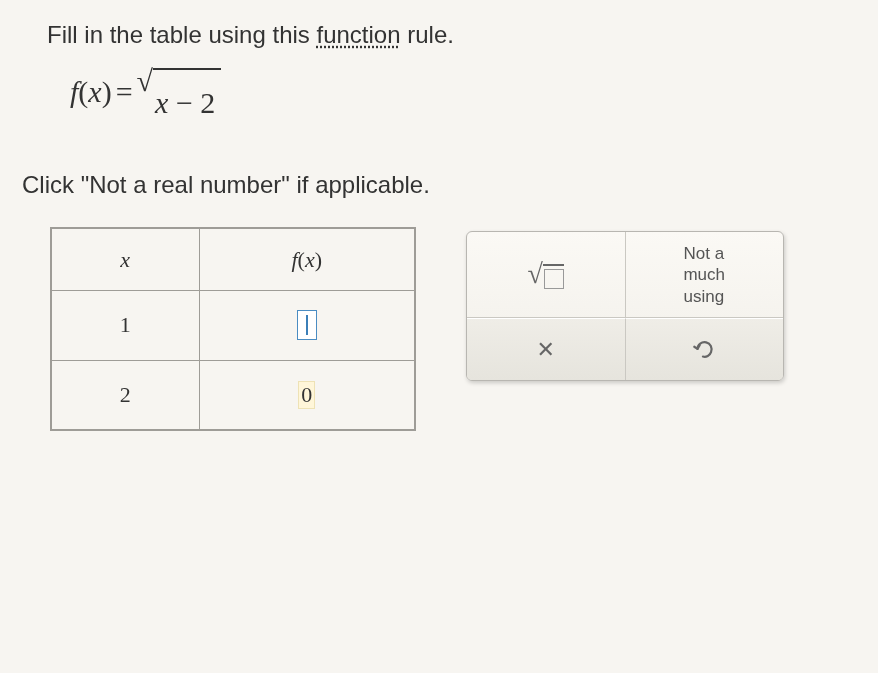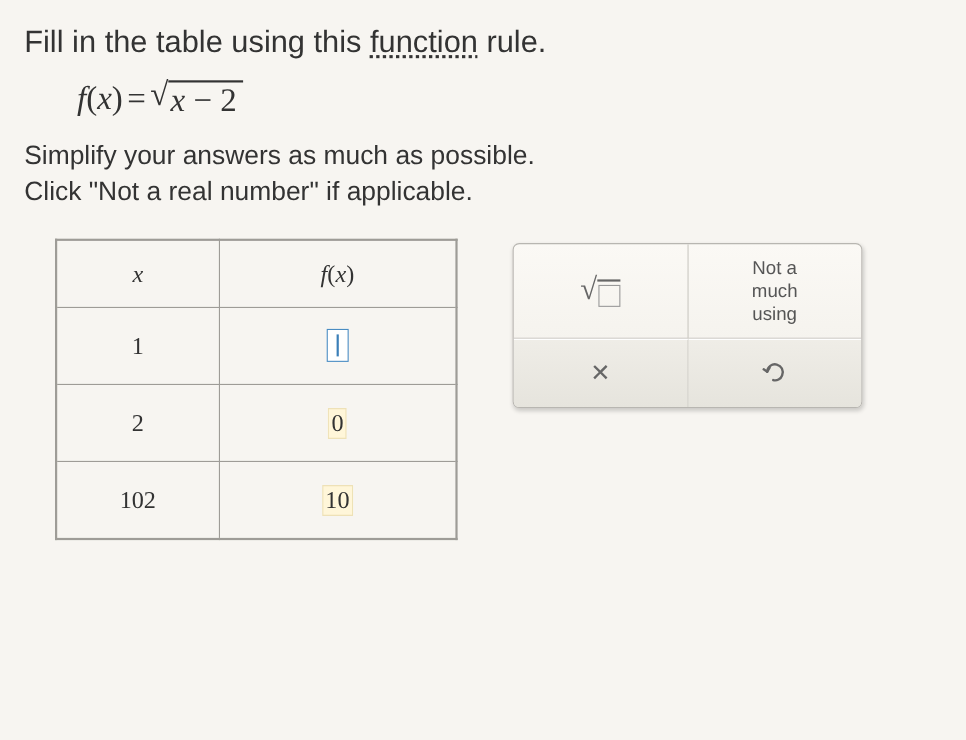--- a/index.html
+++ b/index.html
@@ -6,44 +6,45 @@
     body {
       width: 878px;
       height: 673px;
       background: #f7f5f1;
       font-family: Arial, Helvetica, sans-serif;
       color: #333;
       padding: 18px 22px;
       position: relative;
     }
     .instruction {
-      font-size: 28px;
+      font-size: 24px;
       line-height: 1.4;
       margin-bottom: 14px;
+      margin-left: 25px;
     }
     .instruction .underline {
       text-decoration: underline;
       text-decoration-style: dotted;
       text-underline-offset: 3px;
     }
     .formula {
       margin-left: 48px;
       margin-top: 8px;
       margin-bottom: 18px;
       font-family: "Times New Roman", Times, serif;
       font-size: 30px;
       font-style: italic;
       display: flex;
       align-items: center;
     }
     .sqrt-wrap { display:inline-flex; align-items:flex-start; font-style:normal; }
     .sqrt-sign { font-size: 30px; line-height:1; }
     .sqrt-body {
       border-top: 2px solid #333;
-      padding: 0 6px 0 2px;
+      padding: 16px 6px 0 2px;
       font-style: italic;
       line-height: 1.1;
       margin-top:2px;
       text-align:center;
     }
     .note {
       font-size: 24px;
       line-height: 1.35;
       margin-bottom: 26px;
     }
@@ -148,21 +149,21 @@
       display:block;
     }
     .sqrt-tool-bar {
       border-top: 2px solid #666;
       padding-left: 1px;
       margin-top: 4px;
     }
     .notreal {
       font-size: 17px;
       line-height: 1.25;
-      text-align:center;
+      text-align:left;
       color:#555;
     }
     .x-icon {
       font-size: 22px;
       color:#666;
       font-weight:300;
     }
     .undo-icon svg { width: 26px; height: 26px; }
   </style>
 </head>
@@ -178,21 +179,21 @@
     <span>x</span>
     <span style="font-style:normal;">)</span>
   <span style="font-style:normal; margin:0 4px;">=</span>
   <span class="sqrt-wrap">
     <span class="sqrt-sign">√</span>
     <span class="sqrt-body"><span>x</span> <span style="font-style:normal;">− 2</span></span>
   </span>
 </div>
 
 <p class="note">
-  <span>Simplify your answers as much as possible.</span><br>
+  <br>
   <span>Click "Not a real number" if applicable.</span>
 </p>
 
 <div class="content-row">
 
   <table class="ans-table">
     <thead>
       <tr>
         <th class="col-x"><span>x</span></th>
         <th class="col-fx">
@@ -208,26 +209,20 @@
               <span class="cursor"></span>
             </span>
         </td>
       </tr>
       <tr>
         <td>2</td>
         <td class="answer-cell">
           <span class="answer-value">0</span>
         </td>
       </tr>
-      <tr>
-        <td>102</td>
-        <td class="answer-cell">
-          <span class="answer-value">10</span>
-        </td>
-      </tr>
     </tbody>
   </table>
 
   <div class="toolbox">
     <div class="toolbox-row top">
       <div class="toolbox-cell">
         <span class="sqrt-tool">
           <span style="line-height:1;">√</span>
             <span class="sqrt-tool-bar">
               <span class="sqrt-tool-box"></span>

